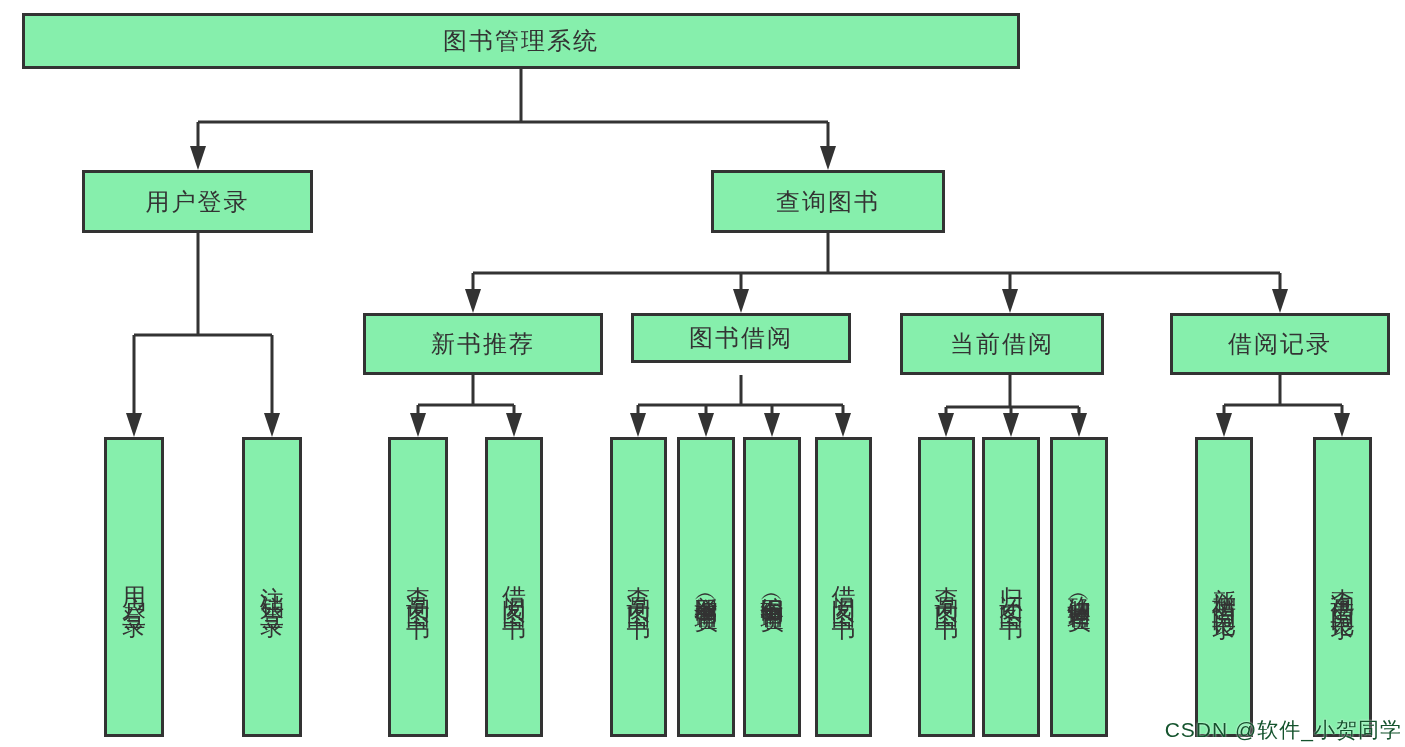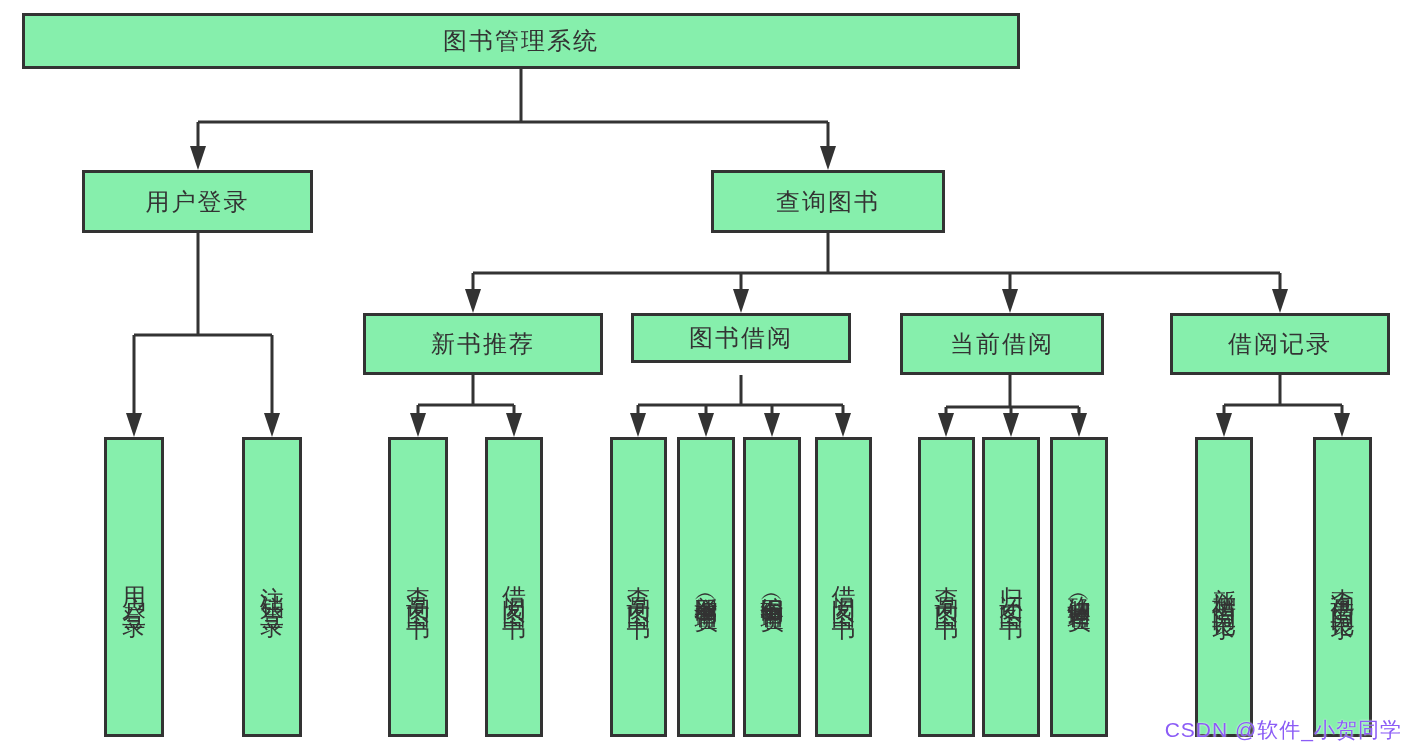--- a/index.html
+++ b/index.html
@@ -43,21 +43,21 @@
   }
   .v-short .v-label { letter-spacing: 10px; }
   .v-mid   .v-label { letter-spacing: 6px; }
   .v-long  .v-label { letter-spacing: 2px; font-size: 23px; }
   .watermark {
     position: absolute;
     right: 3px;
     top: 716px;
     font-size: 21px;
     letter-spacing: 1px;
-    color: #8b5cf6;
+    color: #14532d;
     text-shadow: 0 0 2px #ffffff;
     z-index: 5;
     white-space: nowrap;
   }
 </style>
 </head>
 <body>
 
 <div class="canvas">
 

